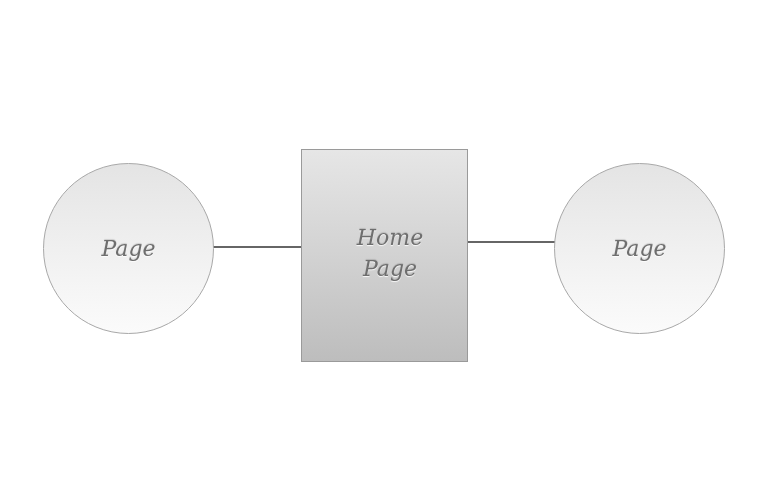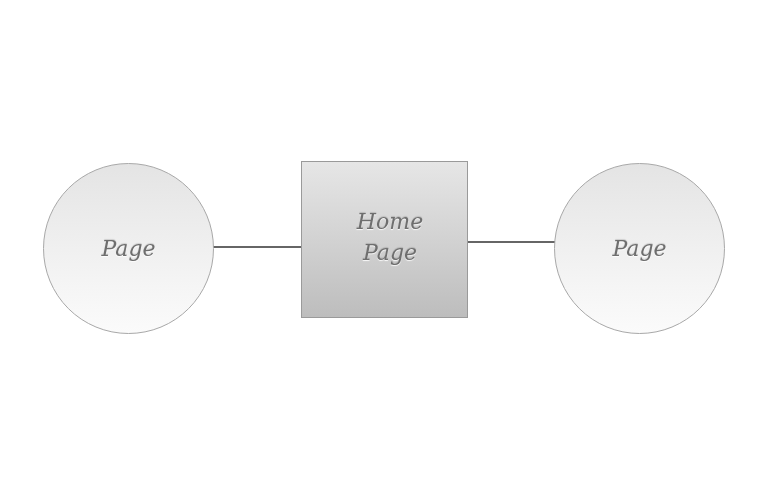--- a/index.html
+++ b/index.html
@@ -13,21 +13,21 @@
 <body>
 
 <div style="position:absolute;left:0;top:0;width:768px;height:489px;font-style:italic;">
   <div class="line" style="left:212px;top:246px;width:90px;"></div>
   <div class="line" style="left:466px;top:241px;width:89px;"></div>
 
   <div class="node circle" style="left:43px;top:163px;width:171px;height:171px;">
     <span>Page</span>
   </div>
 
-  <div class="node square" style="left:301px;top:161px;width:167px;height:157px;padding-left:11px;">
+  <div class="node square" style="left:301px;top:149px;width:167px;height:213px;padding-left:11px;">
     <div style="margin-top:-6px;">
       <div>Home</div>
       <div>Page</div>
     </div>
   </div>
 
   <div class="node circle" style="left:554px;top:163px;width:171px;height:171px;">
     <span>Page</span>
   </div>
 </div>

